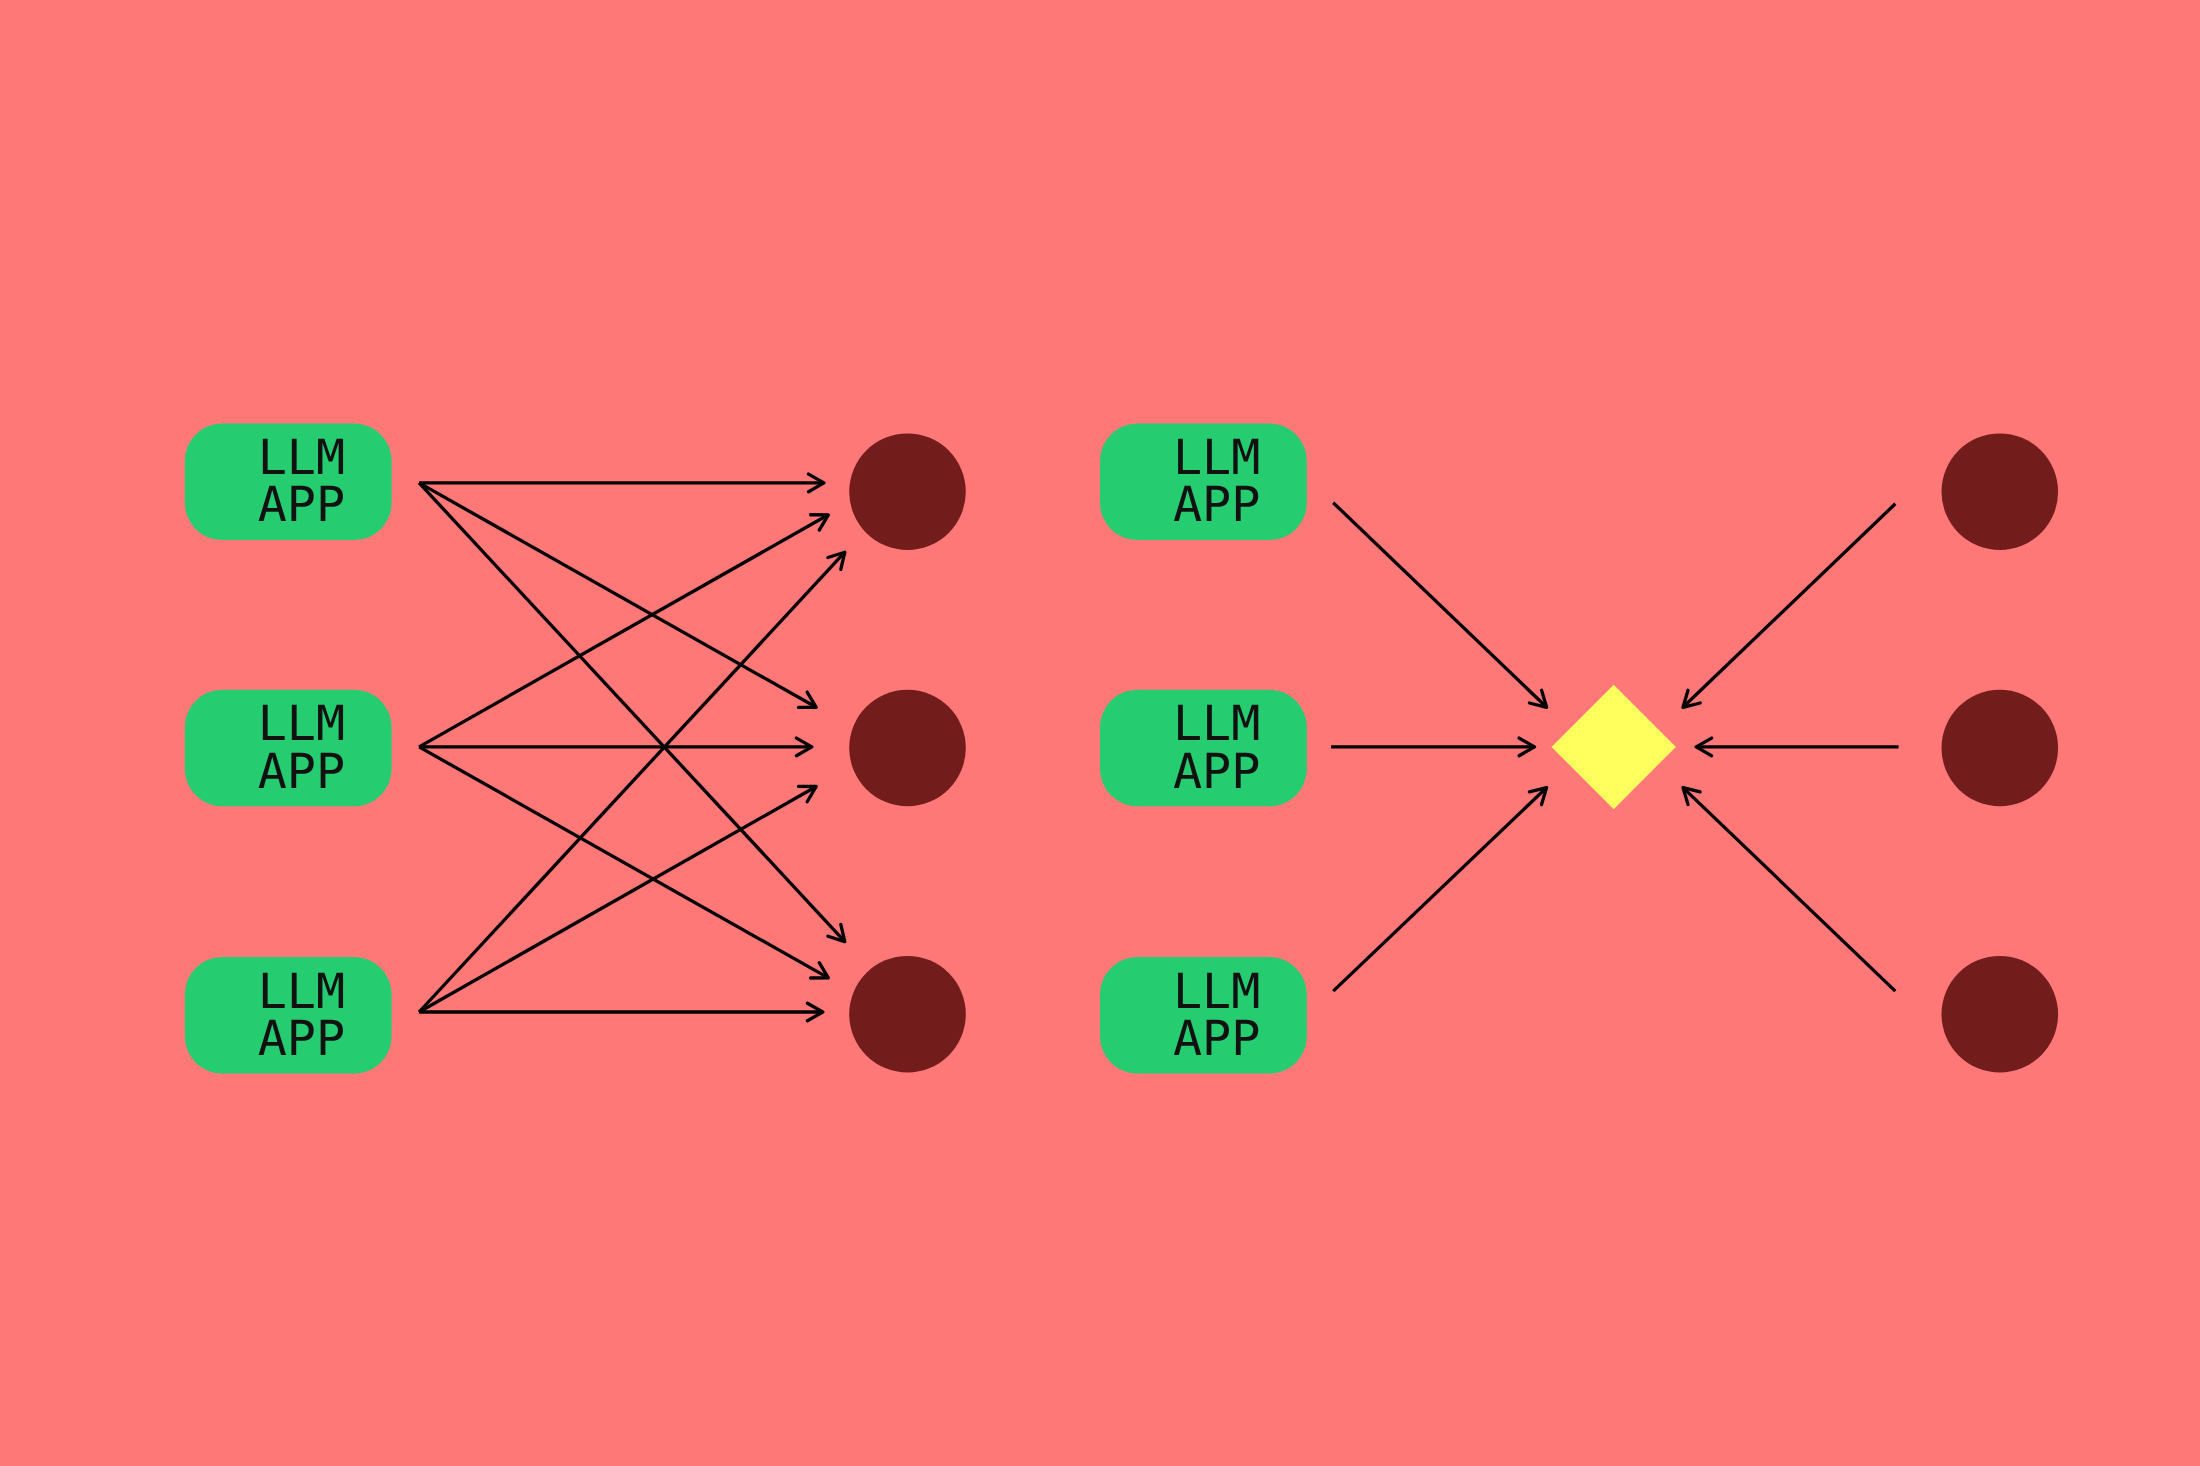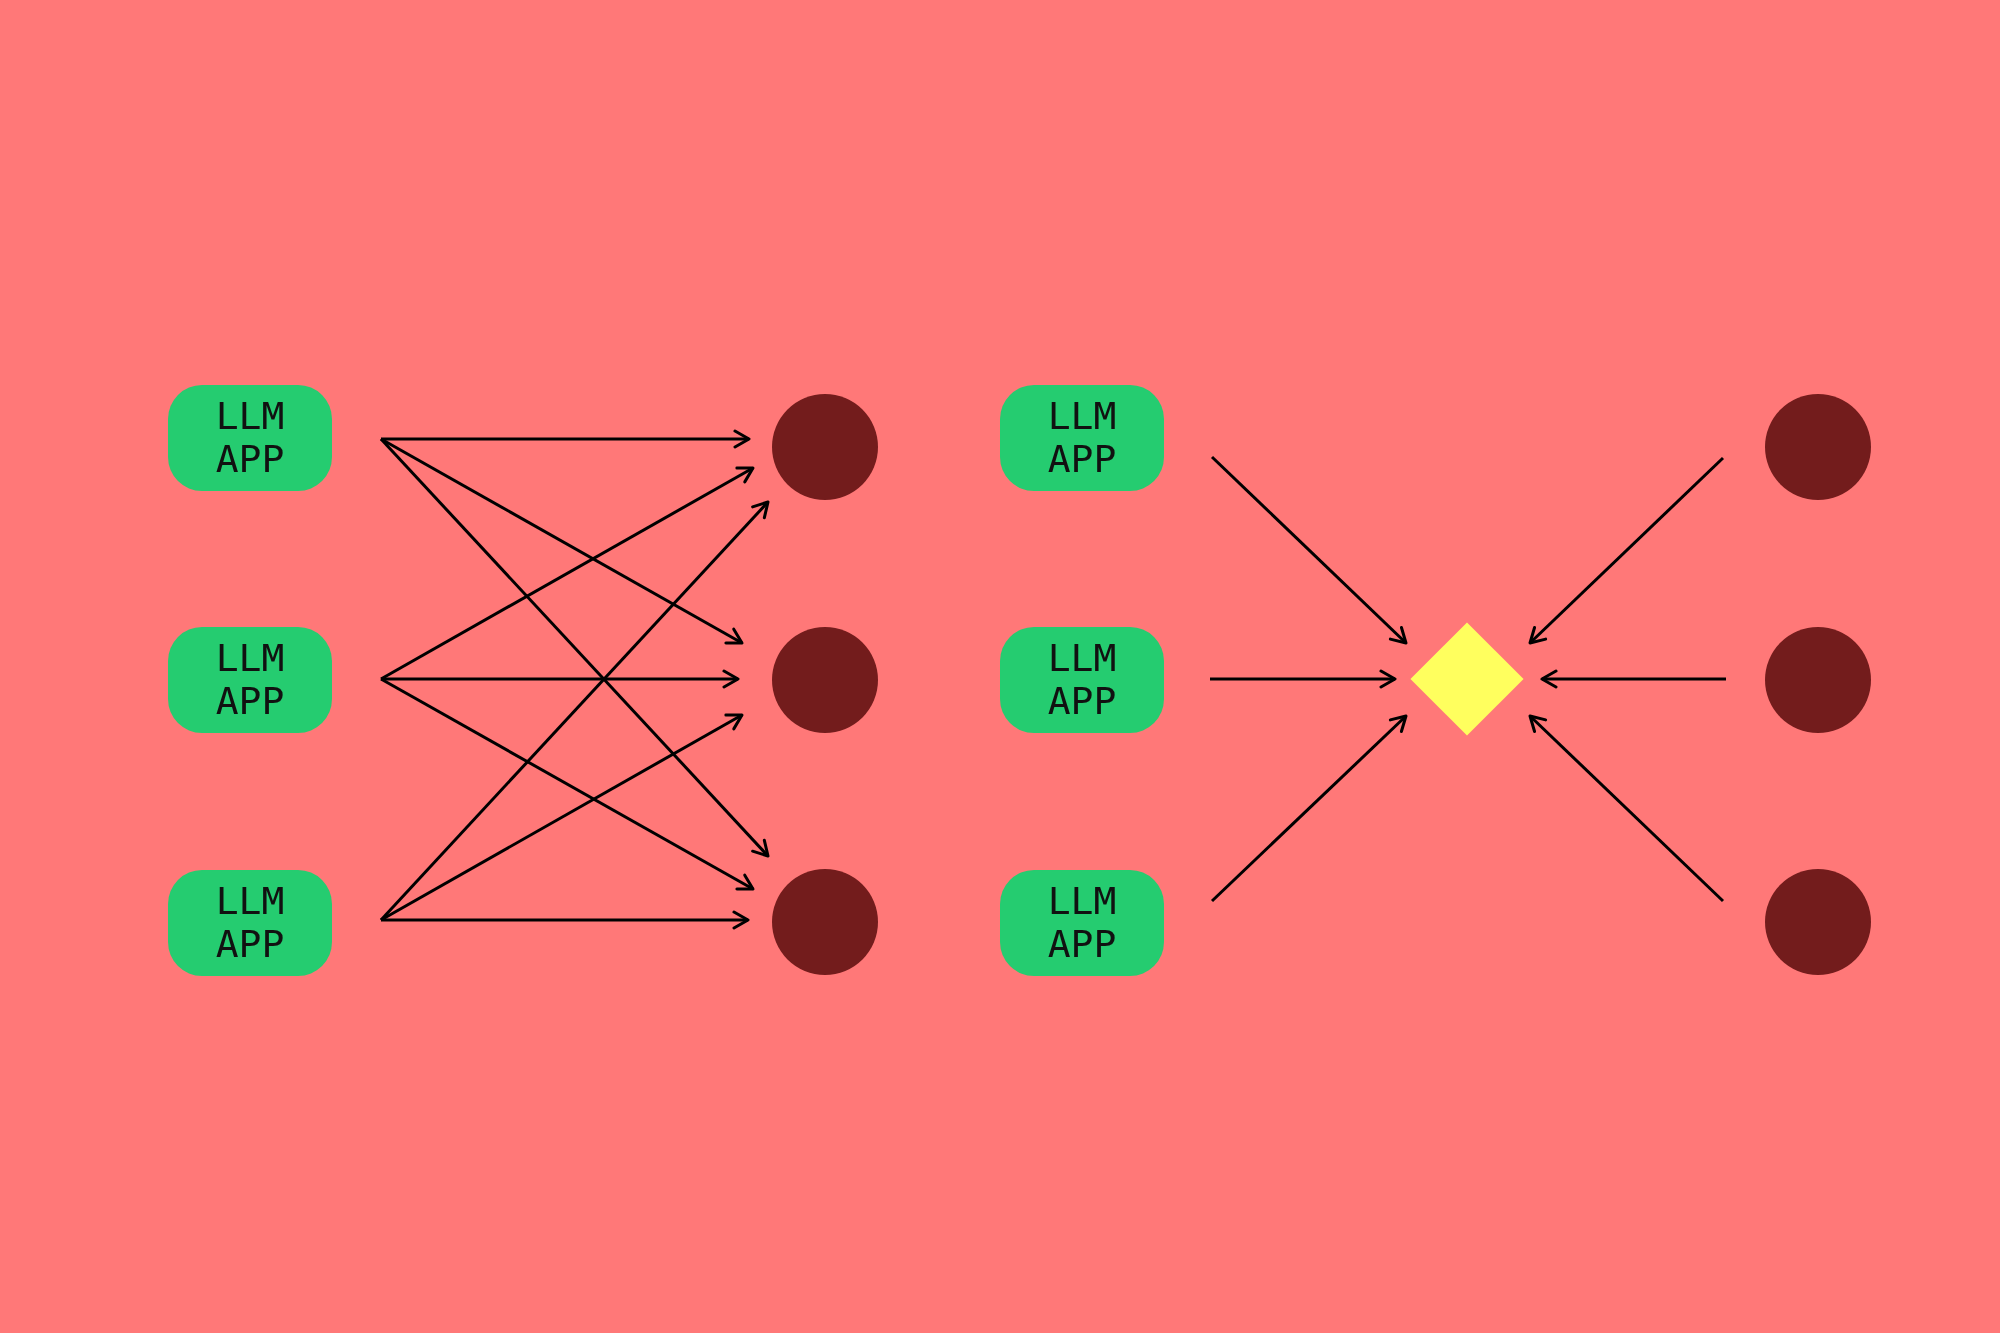--- a/index.html
+++ b/index.html
@@ -1,20 +1,20 @@
 <!DOCTYPE html>
 <html><head>
 <meta charset="utf-8">
 <style>
   html, body { margin:0; padding:0; }
   body { width:2000px; height:1333px; background:#FF7878; position:relative; overflow:hidden; }
   .app-box {
     position:absolute; width:164px; height:106px; border-radius:34px;
     background:#25CC70; display:flex; flex-direction:column; align-items:center; justify-content:center;
-    font-family:"DejaVu Sans Mono", monospace; font-size:38px; line-height:43px; color:#111;
+    font-family:"DejaVu Sans Mono", monospace; font-size:44px; line-height:43px; color:#111;padding-left:24px;
   }
   .app-box span { display:block; }
   .node { position:absolute; width:106px; height:106px; border-radius:50%; background:#731C1C; }
   svg.edges { position:absolute; left:0; top:0; }
   .hub { position:absolute; width:80px; height:80px; background:#FFFF5E; transform:rotate(45deg); }
 </style>
 </head>
 <body>
 
 <svg class="edges" width="2000" height="1333" viewBox="0 0 2000 1333">

